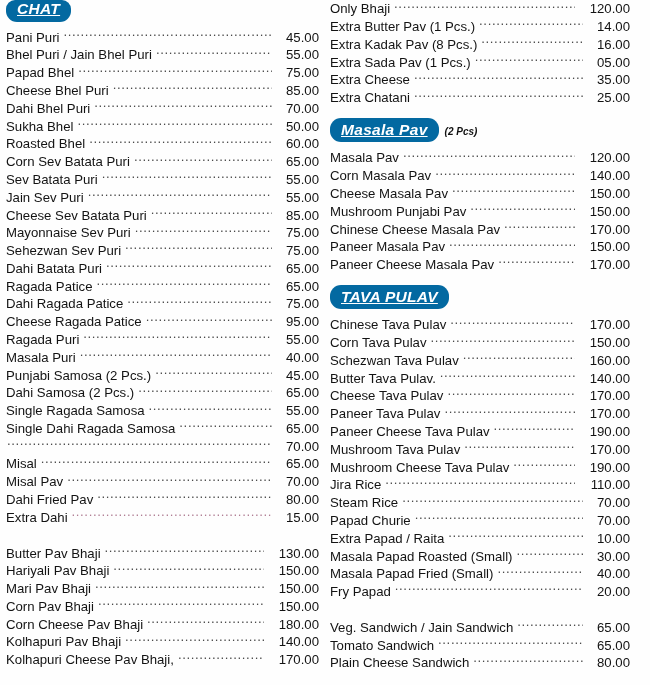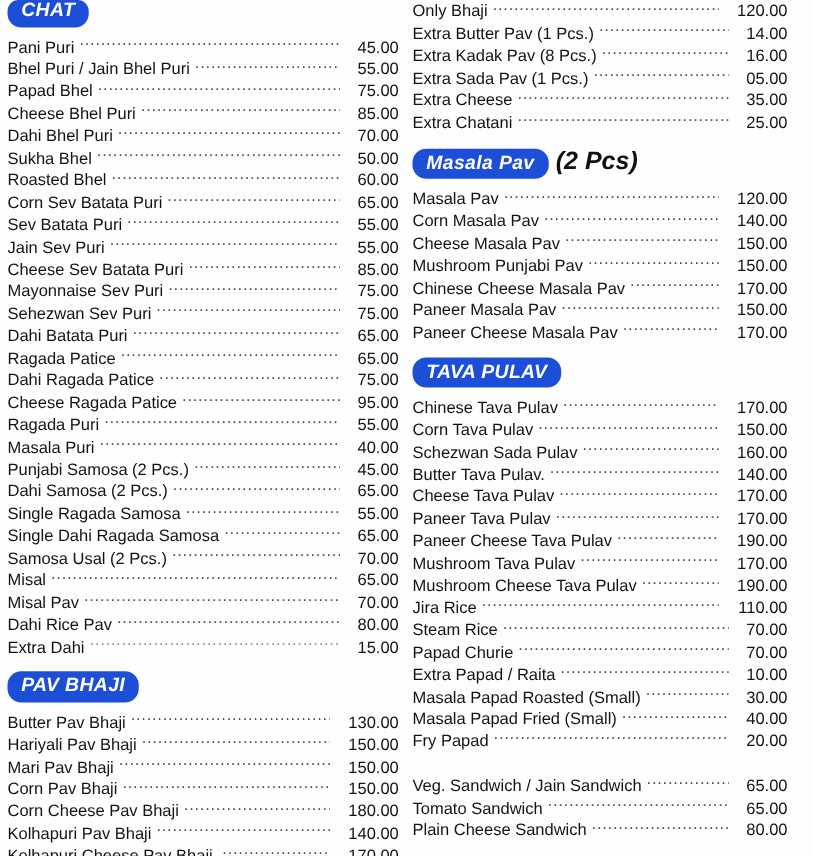--- a/index.html
+++ b/index.html
@@ -41,35 +41,36 @@
   
   .section-head {
     display: flex;
     align-items: baseline;
     gap: 6px;
     margin: 0;
     padding: 0;
   }
   .section-pill {
     display: inline-block;
-    background: #1d4ed8;
+    background: #0369a1;
     color: #ffffff;
     font-style: italic;
     font-weight: bold;
     font-size: 15.5px;
     letter-spacing: 0.3px;
     line-height: 1;
     padding: 4px 11px 5px 11px;
     border-radius: 11px;
     white-space: nowrap;
+    text-decoration: underline;
   }
   .section-suffix {
     font-style: italic;
     font-weight: bold;
-    font-size: 20px;
+    font-size: 10px;
     color: #111111;
     white-space: nowrap;
   }
 
   .section-head.clipped-top .section-pill {
     padding-top: 1px;
     border-top-left-radius: 9px;
     border-top-right-radius: 9px;
   }
 
@@ -242,49 +243,45 @@
             <span class="item-name">Single Ragada Samosa</span>
             <span class="item-leader"></span>
             <span class="item-price price-tight">55.00</span>
           </li>
           <li class="item-row">
             <span class="item-name">Single Dahi Ragada Samosa</span>
             <span class="item-leader"></span>
             <span class="item-price price-tight">65.00</span>
           </li>
           <li class="item-row">
-            <span class="item-name">Samosa Usal (2 Pcs.)</span>
             <span class="item-leader"></span>
             <span class="item-price price-tight">70.00</span>
           </li>
           <li class="item-row">
             <span class="item-name">Misal</span>
             <span class="item-leader"></span>
             <span class="item-price price-tight">65.00</span>
           </li>
           <li class="item-row">
             <span class="item-name">Misal Pav</span>
             <span class="item-leader"></span>
             <span class="item-price price-tight">70.00</span>
           </li>
           <li class="item-row">
-            <span class="item-name">Dahi Rice Pav</span>
+            <span class="item-name">Dahi Fried Pav</span>
             <span class="item-leader"></span>
             <span class="item-price price-tight">80.00</span>
           </li>
           <li class="item-row">
             <span class="item-name">Extra Dahi</span>
             <span class="item-leader leader-tint"></span>
             <span class="item-price price-tight">15.00</span>
           </li>
         </ul>
         <div class="spacer-md"></div>
-        <div class="section-head">
-          <span class="section-pill">PAV BHAJI</span>
-        </div>
         <div class="spacer-sm"></div>
         <ul class="items">
           <li class="item-row">
             <span class="item-name">Butter Pav Bhaji</span>
             <span class="item-leader"></span>
             <span class="item-price price-wide">130.00</span>
           </li>
           <li class="item-row">
             <span class="item-name">Hariyali Pav Bhaji</span>
             <span class="item-leader"></span>
@@ -406,21 +403,21 @@
             <span class="item-name">Chinese Tava Pulav</span>
             <span class="item-leader"></span>
             <span class="item-price price-wide">170.00</span>
           </li>
           <li class="item-row">
             <span class="item-name">Corn Tava Pulav</span>
             <span class="item-leader"></span>
             <span class="item-price price-wide">150.00</span>
           </li>
           <li class="item-row">
-            <span class="item-name">Schezwan Sada Pulav</span>
+            <span class="item-name">Schezwan Tava Pulav</span>
             <span class="item-leader"></span>
             <span class="item-price price-wide">160.00</span>
           </li>
           <li class="item-row">
             <span class="item-name">Butter Tava Pulav.</span>
             <span class="item-leader"></span>
             <span class="item-price price-wide">140.00</span>
           </li>
           <li class="item-row">
             <span class="item-name">Cheese Tava Pulav</span>

